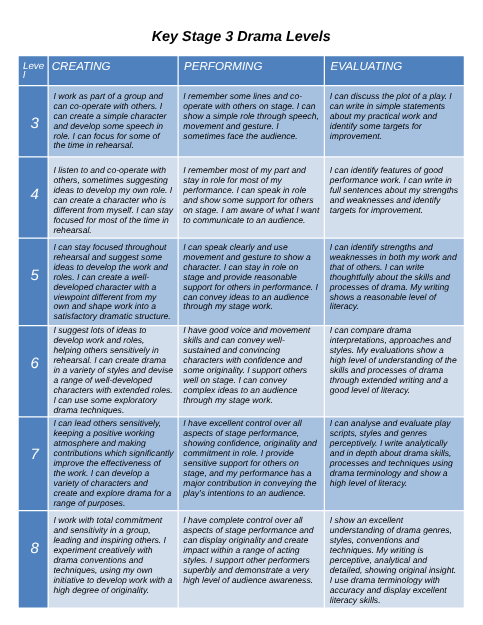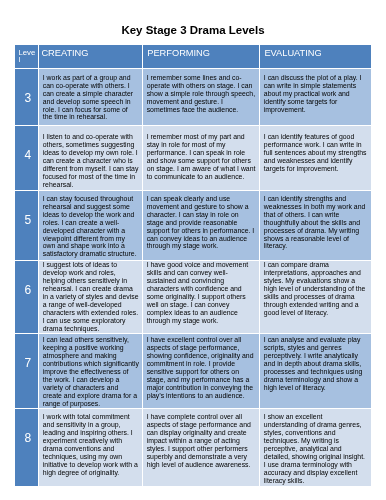--- a/index.html
+++ b/index.html
@@ -1,18 +1,18 @@
 <!DOCTYPE html>
 <html style="--c-header: #4e81bd; --c-level: #4e81bd; --c-band-dark: #a6c0e0; --c-band-light: #d3deed; --c-header-text: #ffffff; --c-body-text: #000000; --c-page-bg: #ffffff;"><head>
 <meta charset="utf-8">
 <style>
   html,body{margin:0;padding:0;background:var(--c-page-bg,#ffffff);}
   body{width:386px;height:500px;overflow:hidden;font-family:"Liberation Sans",sans-serif;
        -webkit-font-smoothing:antialiased;}
-  .page{position:relative;width:386px;height:500px;transform:translateZ(0);will-change:transform;}
+  .page{position:relative;width:386px;height:500px;transform:translateZ(0);will-change:transform;font-style:italic;}
   .title{position:absolute;left:0;top:23.5px;width:386px;text-align:center;font-size:11.5px;font-weight:bold;color:var(--c-body-text,#000);line-height:12px;}
   table.levels{position:absolute;left:14.2px;top:43.8px;width:357px;border-collapse:separate;border-spacing:1.5px;table-layout:fixed;}
   table.levels tr.hdr{height:22.8px;}
   table.levels th{background:var(--c-header,#4e81bd);color:var(--c-header-text,#fff);font-size:9.25px;font-weight:normal;text-align:left;padding:4px 2px 0;vertical-align:top;line-height:9.6px;}
   table.levels th.hcre{padding-right:7px;}
   table.levels th.hoth{padding-left:4px;}
   table.levels th.hlvl{text-align:left;padding:3.9px 2.6px 0 3.2px;font-size:7.8px;line-height:7.8px;word-break:break-all;}
   table.levels td{font-size:6.9px;color:var(--c-body-text,#000);padding:var(--pt,0) 3.2px 0.4px 3.4px;vertical-align:top;line-height:7.95px;}
   table.levels td.lvl{background:var(--c-level,#4e81bd);color:var(--c-header-text,#fff);text-align:center;vertical-align:top;font-size:12px;padding:23px 0 0 2px;line-height:12px;}
   td.odd{background:var(--c-band-dark,#a6c0e0);}

